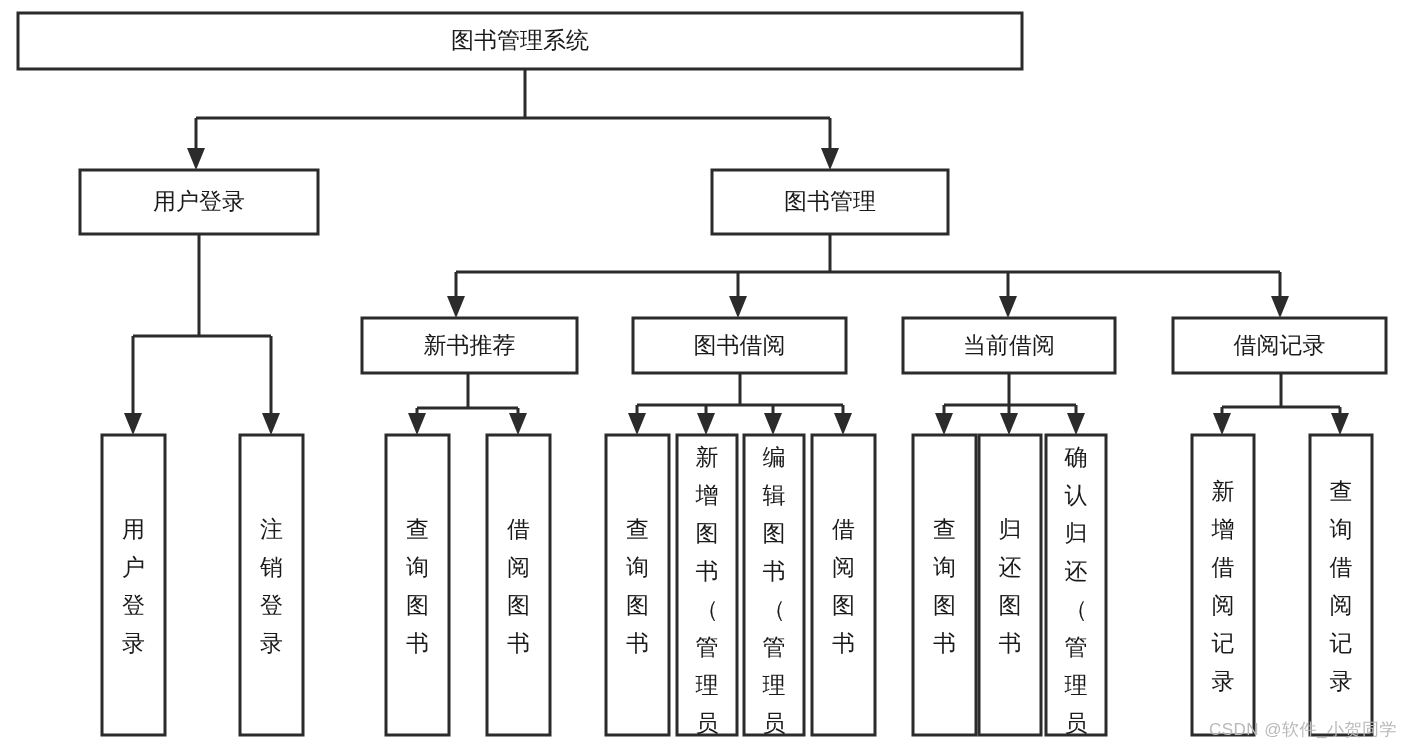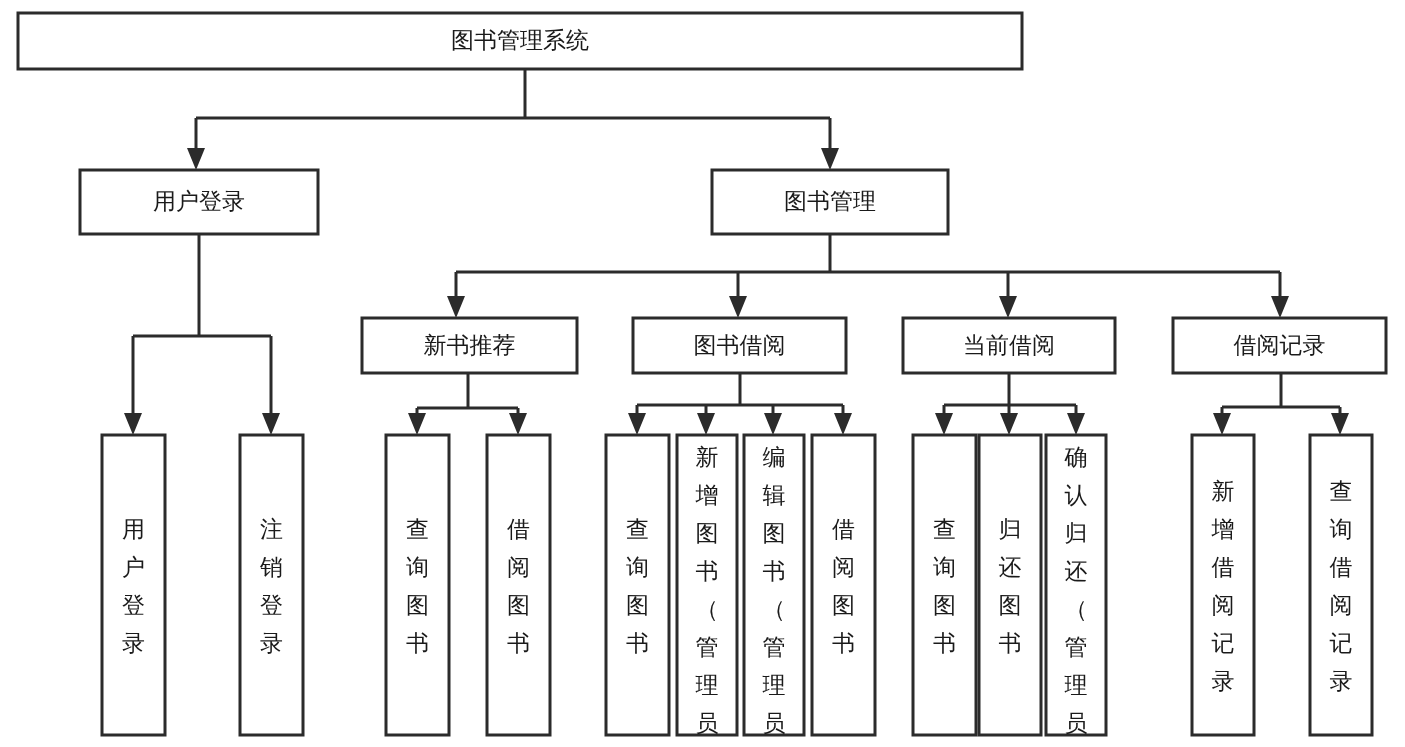--- a/index.html
+++ b/index.html
@@ -197,13 +197,14 @@
       </g>
       <g>
         <rect x="1192" y="435" width="62" height="300" class="node-rect"></rect>
         <text class="node-label-v" x="1223" y="499"><tspan x="1223" dy="0">新</tspan><tspan x="1223" dy="38">增</tspan><tspan x="1223" dy="38">借</tspan><tspan x="1223" dy="38">阅</tspan><tspan x="1223" dy="38">记</tspan><tspan x="1223" dy="38">录</tspan></text>
       </g>
       <g>
         <rect x="1310" y="435" width="62" height="300" class="node-rect"></rect>
         <text class="node-label-v" x="1341" y="499"><tspan x="1341" dy="0">查</tspan><tspan x="1341" dy="38">询</tspan><tspan x="1341" dy="38">借</tspan><tspan x="1341" dy="38">阅</tspan><tspan x="1341" dy="38">记</tspan><tspan x="1341" dy="38">录</tspan></text>
       </g>
     </svg>
+  <div class="watermark">CSDN @软件_小贺同学</div>
 </div>
 
 </body></html>

